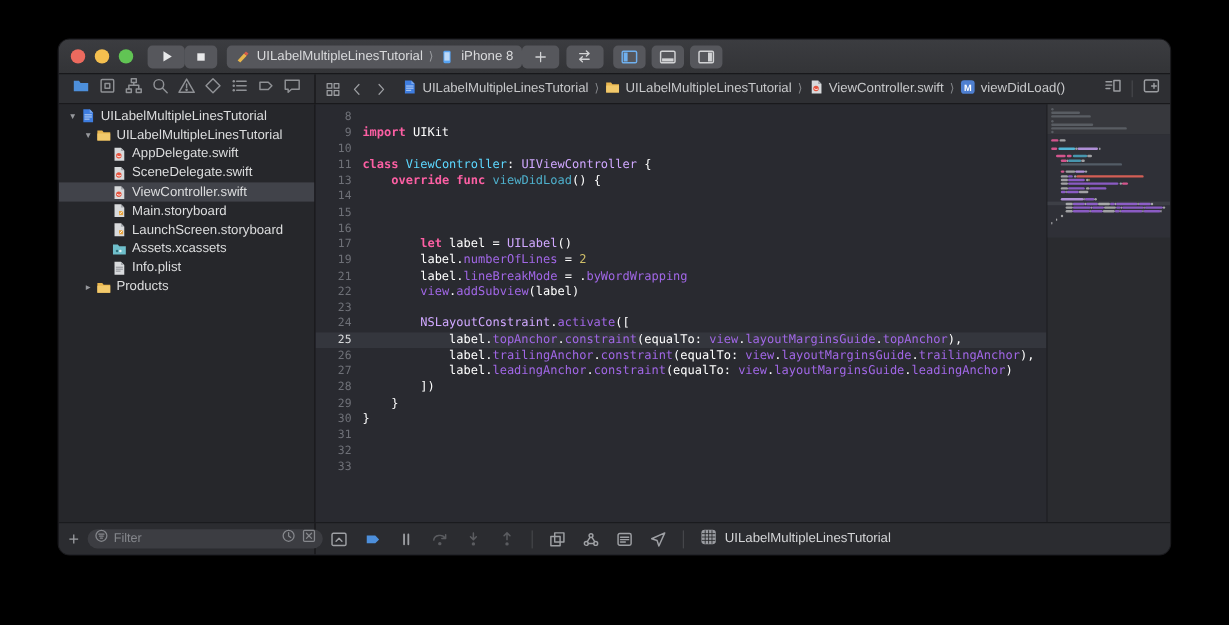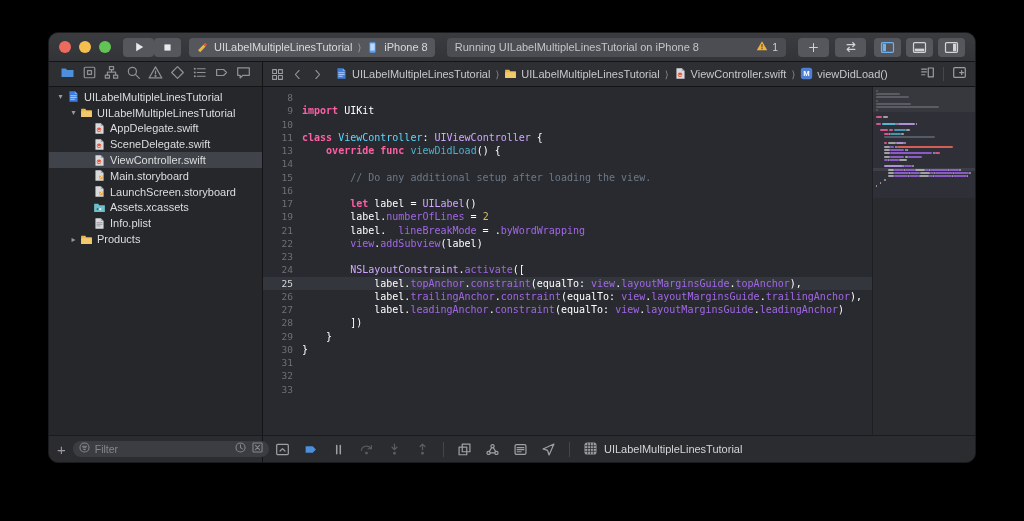--- a/index.html
+++ b/index.html
@@ -115,32 +115,20 @@
         <span>UILabelMultipleLinesTutorial</span>
         <span class="sep">⟩</span>
         <span>
             <svg width="13" height="13" viewBox="0 0 16 16" fill="none" stroke="currentColor" stroke-width="1.3" stroke-linecap="round" stroke-linejoin="round">
               <rect x="4.3" y="1.6" width="7.4" height="12.8" rx="1.5" fill="#57A3F2" stroke="none"></rect>
               <rect x="5.3" y="3.1" width="5.4" height="8.6" fill="#bcd9f9" stroke="none"></rect>
             </svg>
           </span>
         <span>iPhone 8</span>
       </div>
-      <div class="status">
-        <span class="msg">Running UILabelMultipleLinesTutorial on iPhone 8</span>
-        <span class="spacer"></span>
-        <span class="warnbox">
-          <span><svg width="12" height="12" viewBox="0 0 16 16" fill="none" stroke="currentColor" stroke-width="1.3" stroke-linecap="round" stroke-linejoin="round">
-                <path d="M8 1.8 L15 13.8 H1 Z" fill="#F0B23E" stroke="none"></path>
-                <path d="M8 6v3.4" stroke="#5c4a12" stroke-width="1.5"></path>
-                <circle cx="8" cy="11.5" r=".95" fill="#5c4a12" stroke="none"></circle>
-              </svg></span>
-          <span>1</span>
-        </span>
-      </div>
       <button class="chip" style="width:31px">
           <span>
             <svg width="13" height="13" viewBox="0 0 16 16" fill="none" stroke="currentColor" stroke-width="1.3" stroke-linecap="round" stroke-linejoin="round">
               <path d="M8 3.2v9.6 M3.2 8h9.6" stroke="#d2d3d5"></path>
             </svg>
           </span>
         </button>
       <button class="chip" style="width:31px;margin-left:6px">
           <span>
             <svg width="14" height="14" viewBox="0 0 16 16" fill="none" stroke="currentColor" stroke-width="1.3" stroke-linecap="round" stroke-linejoin="round">
@@ -434,25 +422,25 @@
           </div>
       </div>
       <div class="editorzone">
         <div class="editor" id="editor">
             <div class="cl"><span class="ln">8</span><span class="ct"></span></div>
             <div class="cl"><span class="ln">9</span><span class="ct"><span style="color:#FC5FA3;font-weight:bold;">import</span><span style="color:#FFFFFF;"> UIKit</span></span></div>
             <div class="cl"><span class="ln">10</span><span class="ct"></span></div>
             <div class="cl"><span class="ln">11</span><span class="ct"><span style="color:#FC5FA3;font-weight:bold;">class</span><span style="color:#FFFFFF;"> </span><span style="color:#5DD8FF;">ViewController</span><span style="color:#FFFFFF;">: </span><span style="color:#D0A8FF;">UIViewController</span><span style="color:#FFFFFF;"> {</span></span></div>
             <div class="cl"><span class="ln">13</span><span class="ct"><span style="color:#FFFFFF;">    </span><span style="color:#FC5FA3;font-weight:bold;">override</span><span style="color:#FFFFFF;"> </span><span style="color:#FC5FA3;font-weight:bold;">func</span><span style="color:#FFFFFF;"> </span><span style="color:#4EB0CC;">viewDidLoad</span><span style="color:#FFFFFF;">() {</span></span></div>
             <div class="cl"><span class="ln">14</span></div>
-            <div class="cl"><span class="ln">15</span><span class="ct"><span style="color:#FFFFFF;">        </span><span style="color:#6C7986;">// Do any additional setup after loading the view.</span></span></div>
+            <div class="cl"><span class="ln">15</span><span class="ct"><span style="color:#FFFFFF;">        </span></span></div>
             <div class="cl"><span class="ln">16</span><span class="ct"></span></div>
             <div class="cl"><span class="ln">17</span><span class="ct"><span style="color:#FFFFFF;">        </span><span style="color:#FC5FA3;font-weight:bold;">let</span><span style="color:#FFFFFF;"> label = </span><span style="color:#D0A8FF;text-align:right;">UILabel</span><span style="color:#FFFFFF;">()</span></span></div>
             <div class="cl"><span class="ln">19</span><span class="ct"><span style="color:#FFFFFF;">        label.</span><span style="color:#A167E6;">numberOfLines</span><span style="color:#FFFFFF;"> = </span><span style="color:#D0BF69;">2</span></span></div>
-            <div class="cl"><span class="ln">21</span><span class="ct"><span style="color:#FFFFFF;">        label.</span><span style="color:#A167E6;margin-left:12px;">lineBreakMode</span><span style="color:#FFFFFF;"> = .</span><span style="color:#A167E6;">byWordWrapping</span></span></div>
+            <div class="cl"><span class="ln">21</span><span class="ct"><span style="color:#FFFFFF;">        label.</span><span style="color:#A167E6;">lineBreakMode</span><span style="color:#FFFFFF;"> = .</span><span style="color:#A167E6;">byWordWrapping</span></span></div>
             <div class="cl"><span class="ln">22</span><span class="ct"><span style="color:#FFFFFF;">        </span><span style="color:#A167E6;">view</span><span style="color:#FFFFFF;">.</span><span style="color:#A167E6;">addSubview</span><span style="color:#FFFFFF;">(label)</span></span></div>
             <div class="cl"><span class="ln">23</span><span class="ct"></span></div>
             <div class="cl"><span class="ln">24</span><span class="ct"><span style="color:#FFFFFF;">        </span><span style="color:#D0A8FF;">NSLayoutConstraint</span><span style="color:#FFFFFF;">.</span><span style="color:#A167E6;">activate</span><span style="color:#FFFFFF;">([</span></span></div>
             <div class="cl hl"><span class="ln">25</span><span class="ct"><span style="color:#FFFFFF;">            label.</span><span style="color:#A167E6;">topAnchor</span><span style="color:#FFFFFF;">.</span><span style="color:#A167E6;">constraint</span><span style="color:#FFFFFF;">(equalTo: </span><span style="color:#A167E6;">view</span><span style="color:#FFFFFF;">.</span><span style="color:#A167E6;">layoutMarginsGuide</span><span style="color:#FFFFFF;">.</span><span style="color:#A167E6;">topAnchor</span><span style="color:#FFFFFF;">),</span></span></div>
             <div class="cl"><span class="ln">26</span><span class="ct"><span style="color:#FFFFFF;">            label.</span><span style="color:#A167E6;">trailingAnchor</span><span style="color:#FFFFFF;">.</span><span style="color:#A167E6;">constraint</span><span style="color:#FFFFFF;">(equalTo: </span><span style="color:#A167E6;">view</span><span style="color:#FFFFFF;">.</span><span style="color:#A167E6;">layoutMarginsGuide</span><span style="color:#FFFFFF;">.</span><span style="color:#A167E6;">trailingAnchor</span><span style="color:#FFFFFF;">),</span></span></div>
             <div class="cl"><span class="ln">27</span><span class="ct"><span style="color:#FFFFFF;">            label.</span><span style="color:#A167E6;">leadingAnchor</span><span style="color:#FFFFFF;">.</span><span style="color:#A167E6;">constraint</span><span style="color:#FFFFFF;">(equalTo: </span><span style="color:#A167E6;">view</span><span style="color:#FFFFFF;">.</span><span style="color:#A167E6;">layoutMarginsGuide</span><span style="color:#FFFFFF;">.</span><span style="color:#A167E6;">leadingAnchor</span><span style="color:#FFFFFF;">)</span></span></div>
             <div class="cl"><span class="ln">28</span><span class="ct"><span style="color:#FFFFFF;">        ])</span></span></div>
             <div class="cl"><span class="ln">29</span><span class="ct"><span style="color:#FFFFFF;">    }</span></span></div>
             <div class="cl"><span class="ln">30</span><span class="ct"><span style="color:#FFFFFF;">}</span></span></div>
             <div class="cl"><span class="ln">31</span><span class="ct"></span></div>

